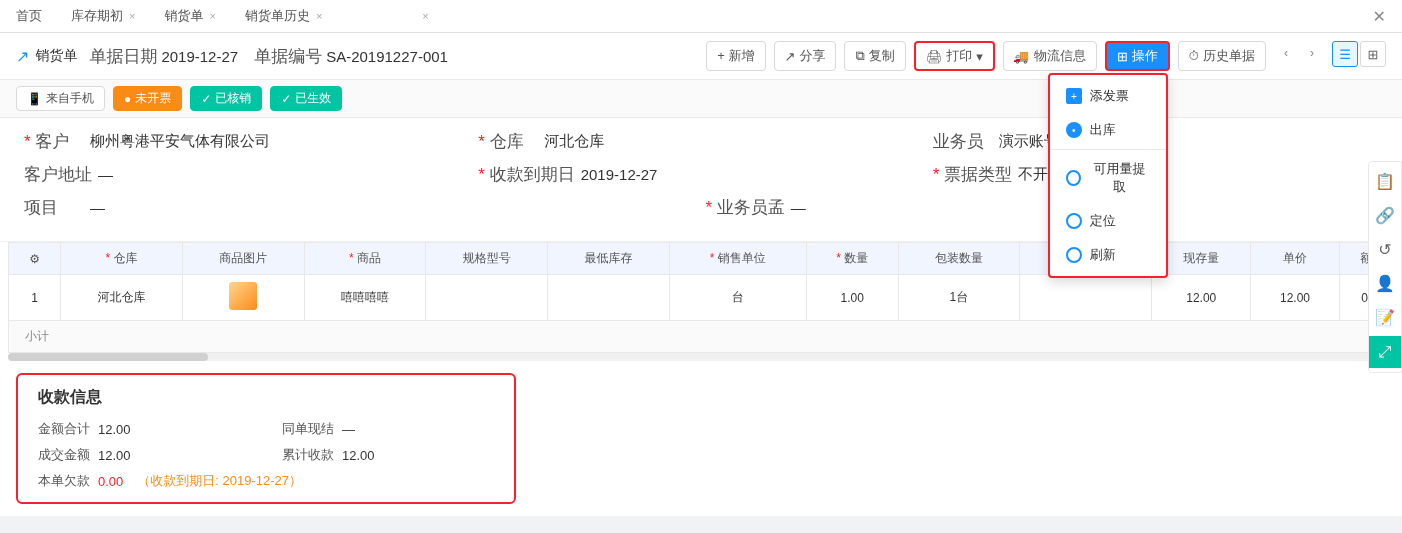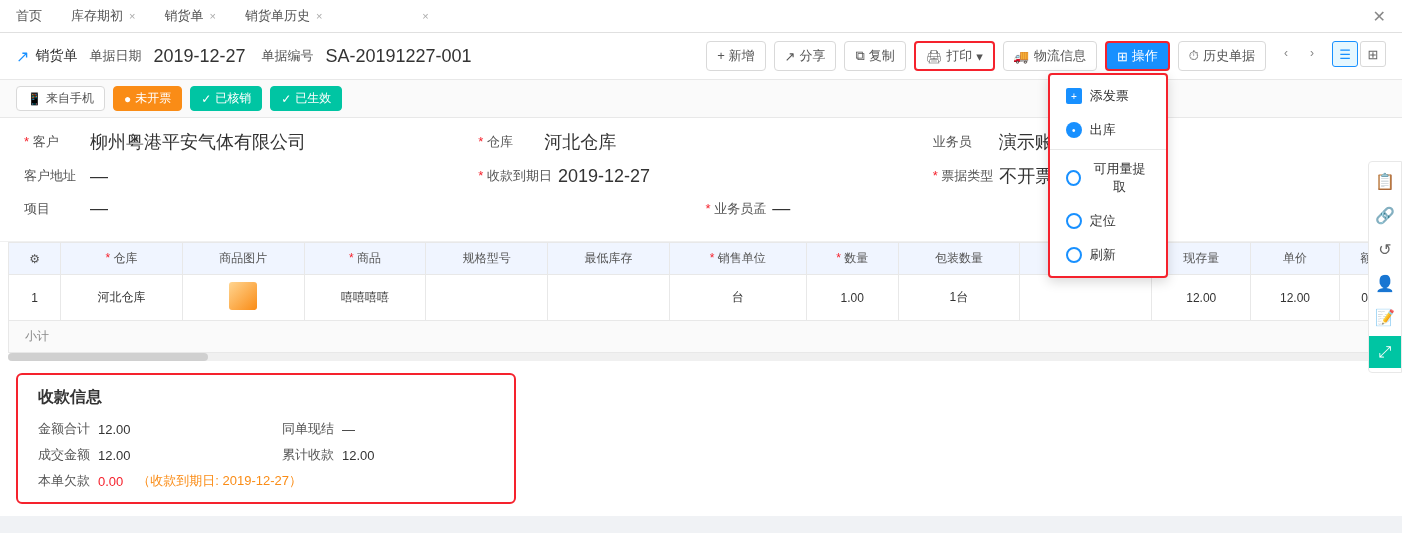--- a/index.html
+++ b/index.html
@@ -75,25 +75,25 @@
     .form-section {
       padding: 12px 24px; background: #fff; border-bottom: 1px solid #f0f0f0;
     }
     .form-row {
       display: flex; align-items: center; gap: 9px; margin-bottom: 10px;
     }
     .form-field {
       display: flex; align-items: center; gap: 6px; flex: 1; min-width: 0;
     }
     .form-label {
-      color: #555; white-space: nowrap; font-size: 13px; min-width: 60px;
+      color: #555; white-space: nowrap; font-size: 17px; min-width: 60px;
     }
     .form-label.required::before { content: "* "; color: #f5222d; }
     .form-value {
-      color: #333; font-size: 18px;
+      color: #333; font-size: 15px;
     }
 
     
     .table-container {
       padding: 0 8px; background: #fff;
     }
     .data-table {
       width: 100%; border-collapse: collapse; font-size: 12px;
     }
     .data-table th {

